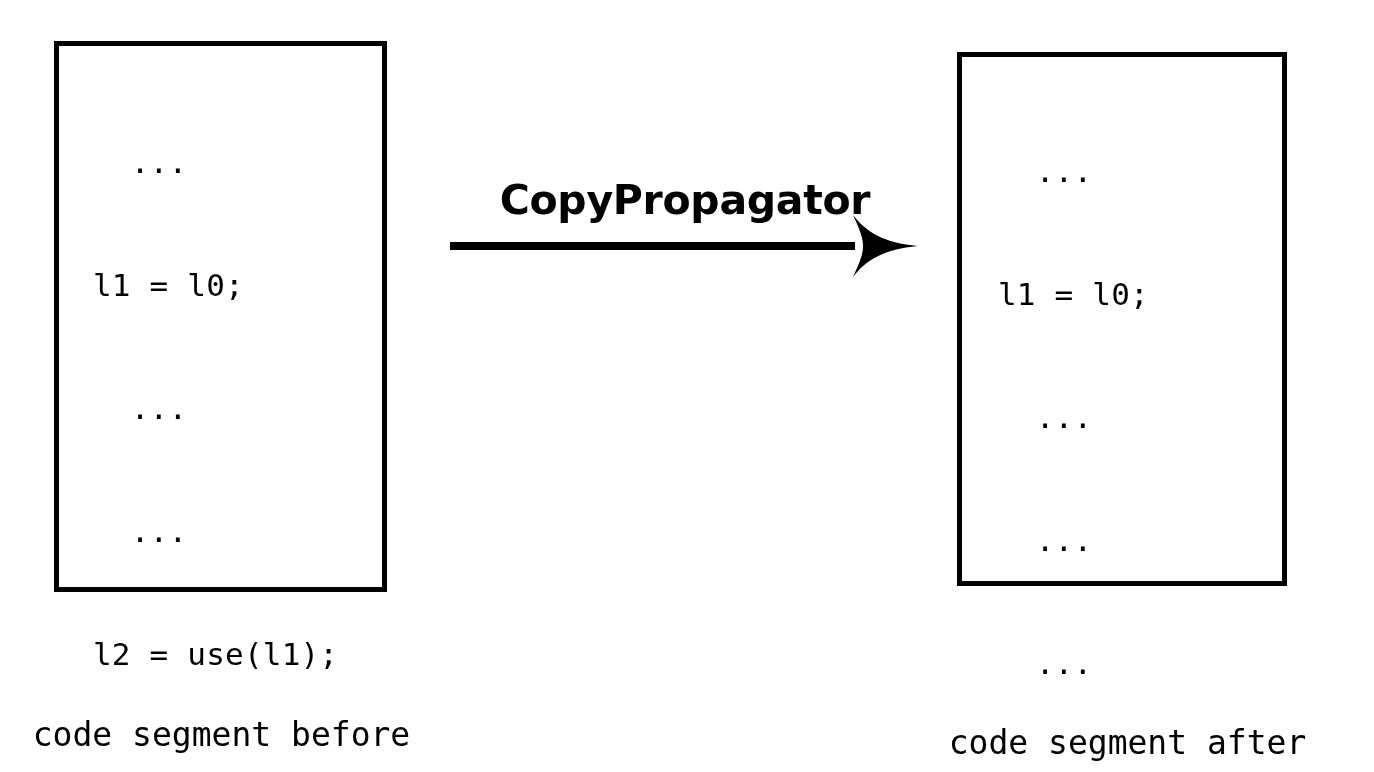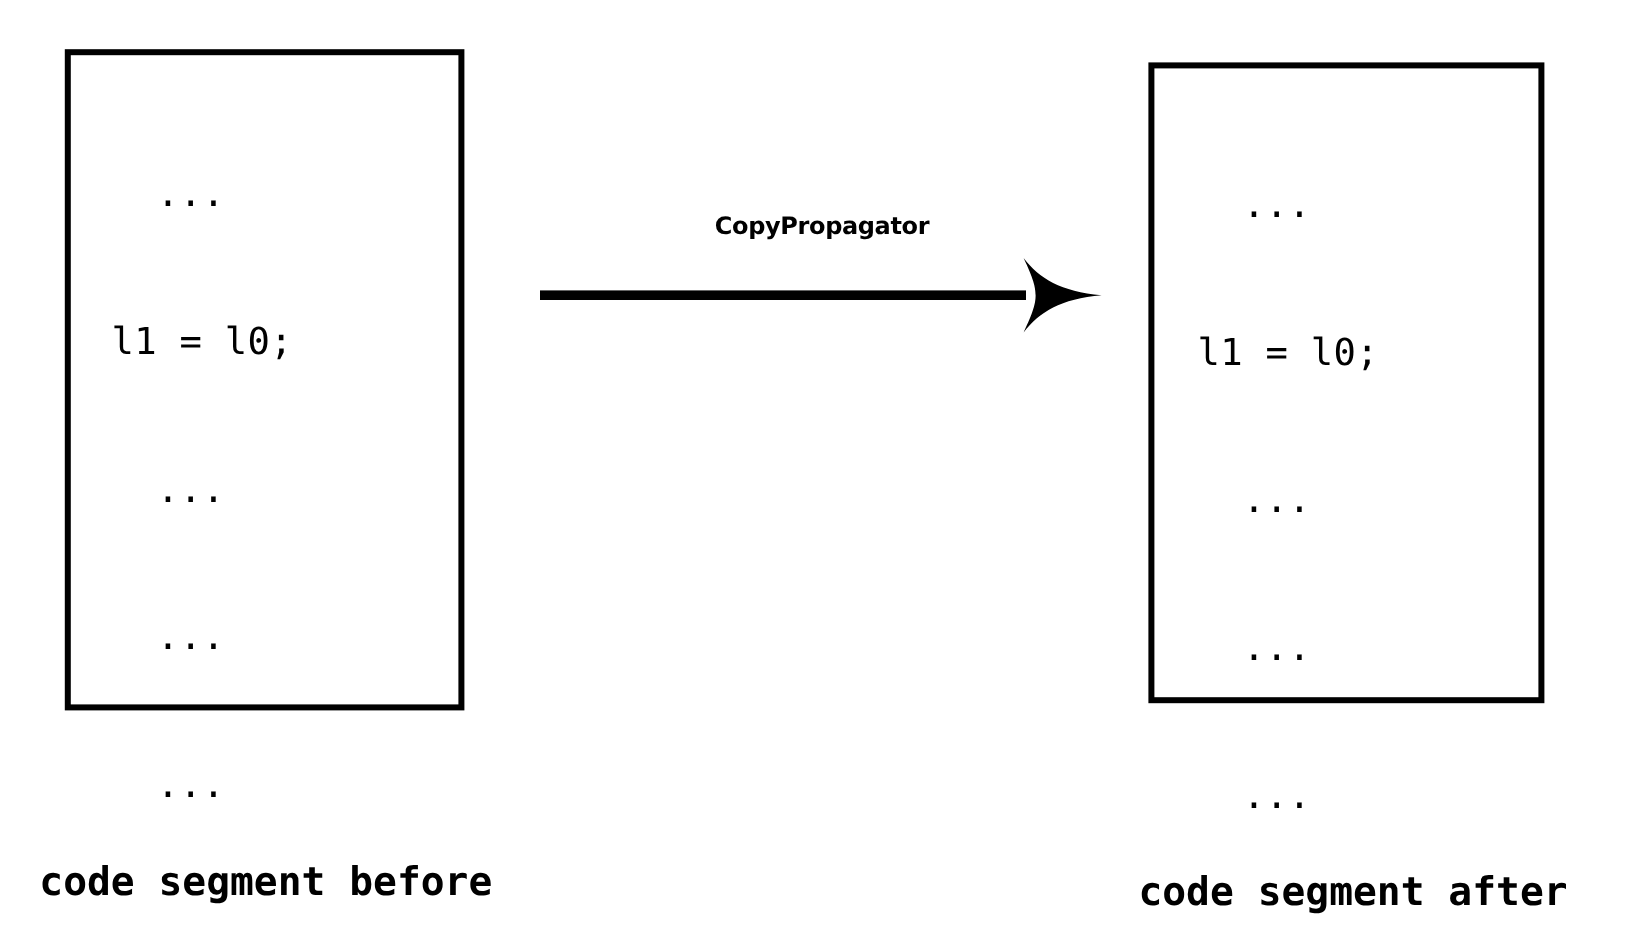--- a/index.html
+++ b/index.html
@@ -78,21 +78,21 @@
     height: 90px;
   }
   #arrow-label {
     position: absolute;
     left: 440px;
     top: 176px;
     width: 490px;
     text-align: center;
     font-family: "DejaVu Sans", "Liberation Sans", sans-serif;
     font-weight: bold;
-    font-size: 20px;
+    font-size: 41px;
     letter-spacing: -0.3px;
     color: #000000;
   }
 
   
   .caption {
     position: absolute;
     font-family: "DejaVu Sans Mono", "Liberation Mono", monospace;
     font-size: 33px;
     line-height: 45px;
@@ -105,34 +105,34 @@
     top: 622px;
     width: 405px;
   }
   #caption-after {
     left: 925px;
     top: 630px;
     width: 405px;
   }
   .caption-line {
     display: block;
-    font-weight: bold;
   }
 </style>
 </head>
 <body>
 
 <div class="stage">
 
   <div class="panel" id="panel-before">
     <div class="code-block">
       <span class="code-line ellipsis-line">  ...</span>
       <span class="code-line">l1 = l0;</span>
       <span class="code-line ellipsis-line">  ...</span>
       <span class="code-line ellipsis-line">  ...</span>
+      <span class="code-line">l2 = use(l1);</span>
       <span class="code-line ellipsis-line">  ...</span>
       
       
       
       
       
     </div>
   </div>
 
   <div id="arrow-label">CopyPropagator</div>

